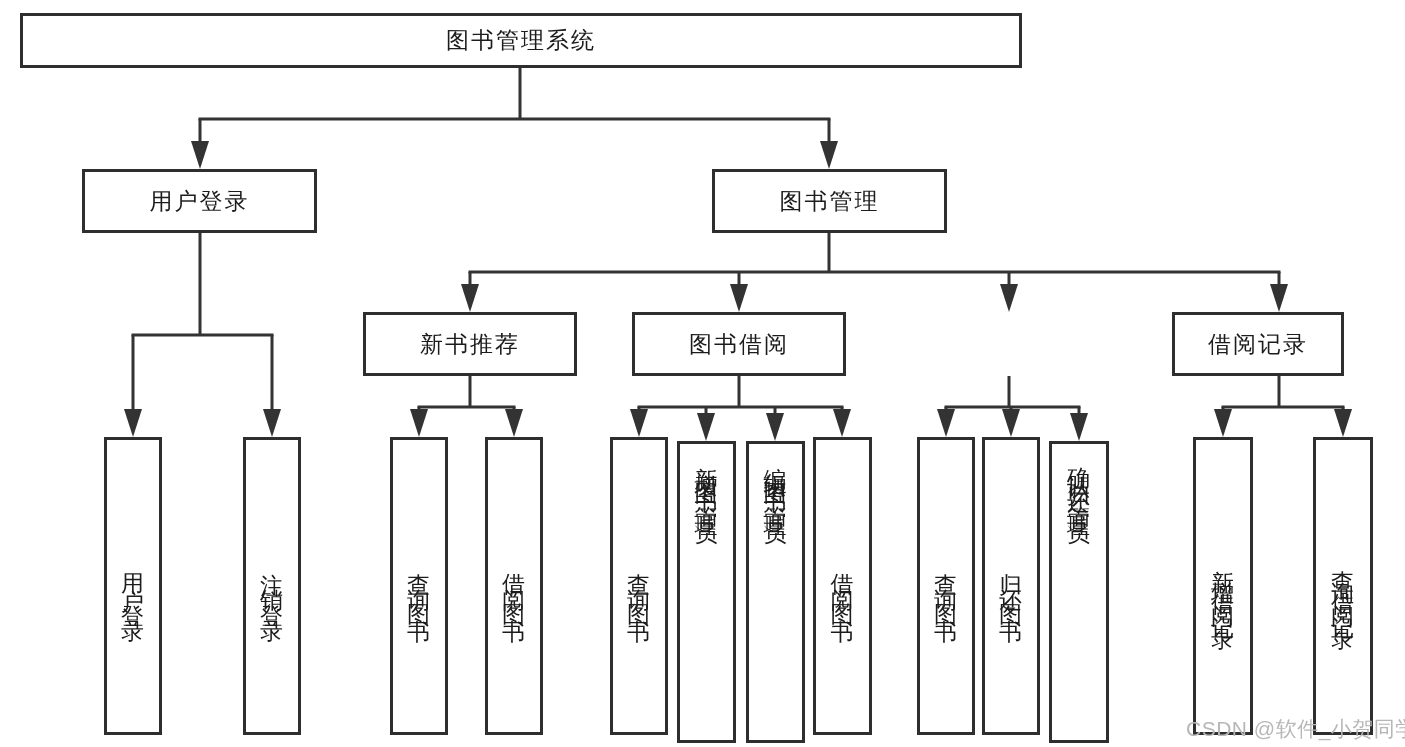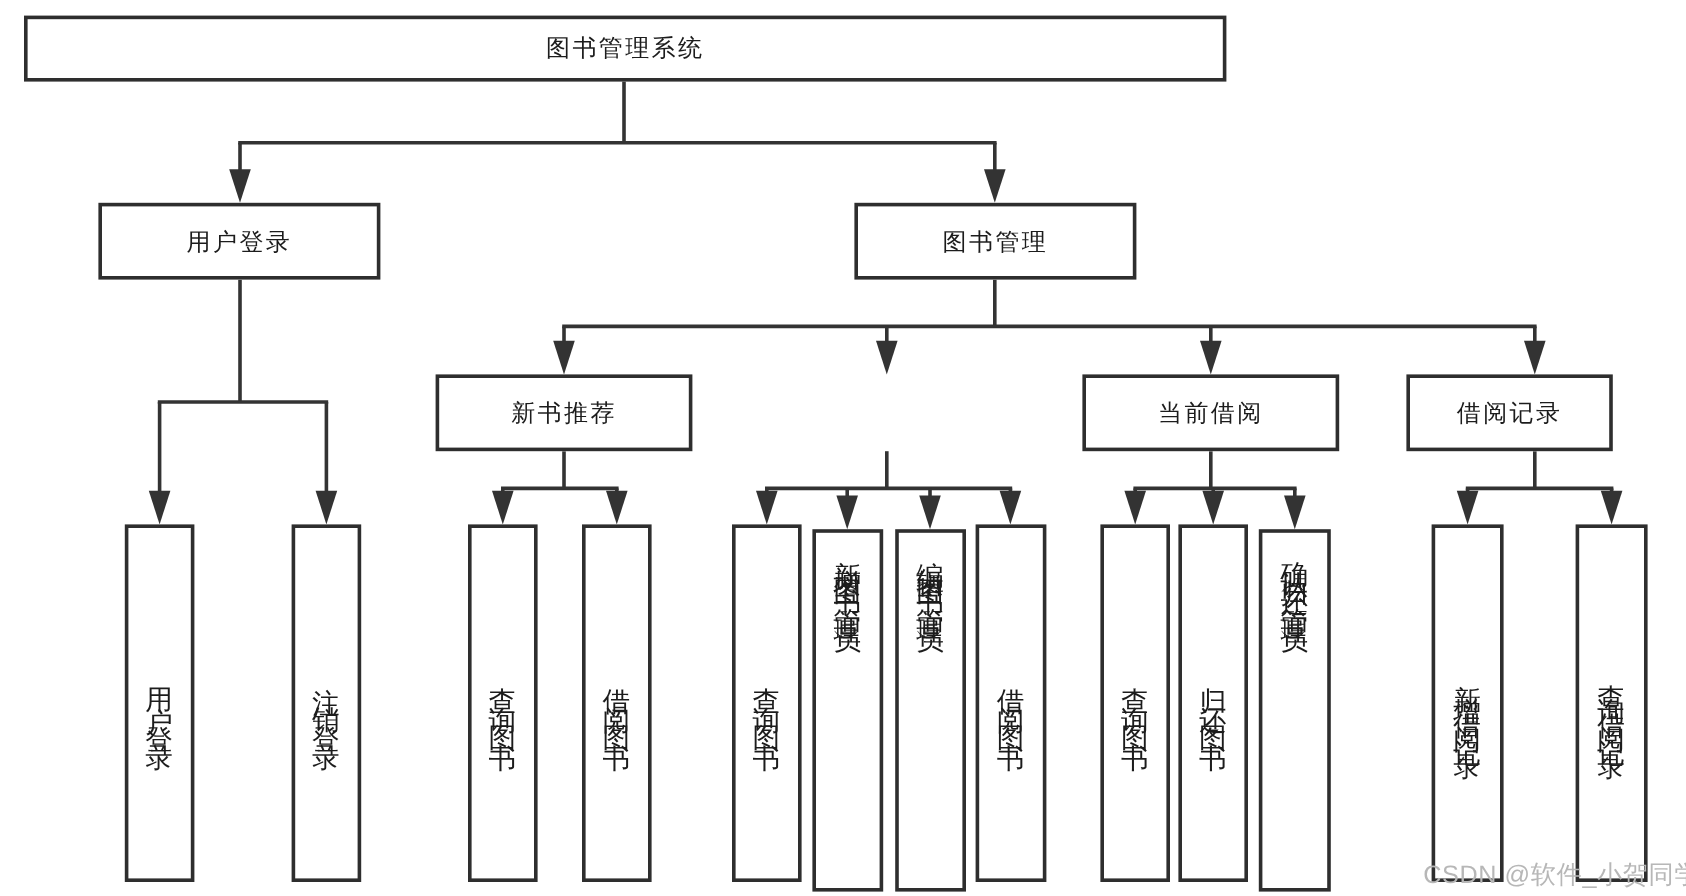--- a/index.html
+++ b/index.html
@@ -9,21 +9,21 @@
   }
   svg.connectors{position:absolute;left:0;top:0;z-index:0;}
   svg.connectors line{stroke:#333333;stroke-width:3;}
   svg.connectors polygon{fill:#333333;}
   .node{
     position:absolute;background:#ffffff;border:3px solid #2e2e2e;
     box-sizing:border-box;display:flex;align-items:center;justify-content:center;
     z-index:1;
   }
   .hbox .lbl{
-    font-size:20px;color:#1c1c1c;letter-spacing:2px;white-space:nowrap;
+    font-size:23px;color:#1c1c1c;letter-spacing:2px;white-space:nowrap;
   }
   .vbox .vlbl{
     writing-mode:vertical-rl;text-orientation:mixed;line-height:1.05;
     font-size:23px;color:#1c1c1c;white-space:nowrap;
   }
   .v-short{letter-spacing:.68em;}
   .v-med{letter-spacing:.5em;}
   .v-long{letter-spacing:.34em;}
   .align-top{align-items:flex-start;padding-top:5px;}
   .watermark{
@@ -119,22 +119,22 @@
   <div class="node hbox" style="left:82px;top:169px;width:235px;height:64px">
     <span class="lbl">用户登录</span>
   </div>
   <div class="node hbox" style="left:363px;top:312px;width:214px;height:64px">
     <span class="lbl">新书推荐</span>
   </div>
 
   <div class="node hbox" style="left:712px;top:169px;width:235px;height:64px">
     <span class="lbl">图书管理</span>
   </div>
-  <div class="node hbox" style="left:902px;top:312px;width:214px;height:64px">
-    <span class="lbl">当前借阅</span>
+  <div class="node hbox" style="left:632px;top:312px;width:214px;height:64px">
+    <span class="lbl">图书借阅</span>
   </div>
   <div class="node hbox" style="left:1172px;top:312px;width:172px;height:64px">
     <span class="lbl">借阅记录</span>
   </div>
 
   <div class="node vbox" style="left:104px;top:437px;width:58px;height:298px">
     <span class="vlbl v-short">用户登录</span>
   </div>
   <div class="node vbox" style="left:243px;top:437px;width:58px;height:298px">
     <span class="vlbl v-short">注销登录</span>

